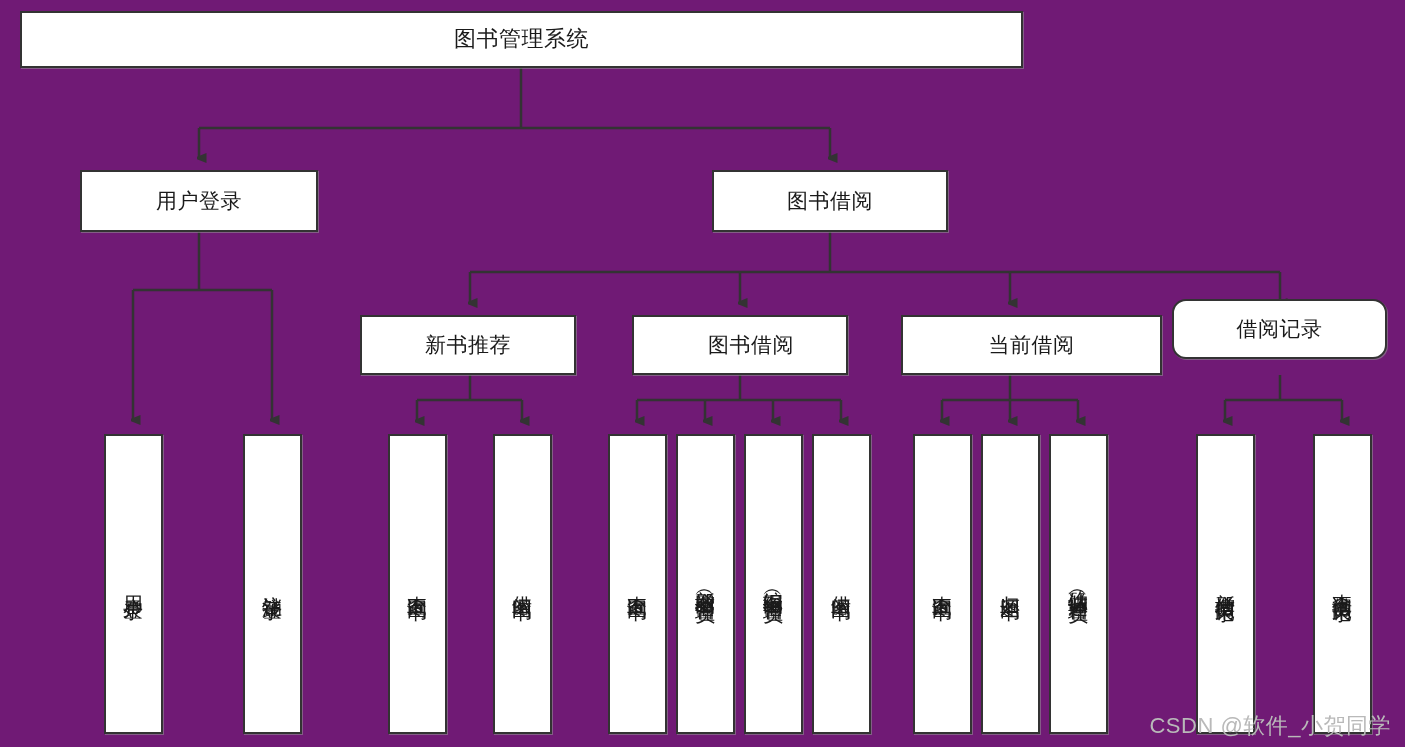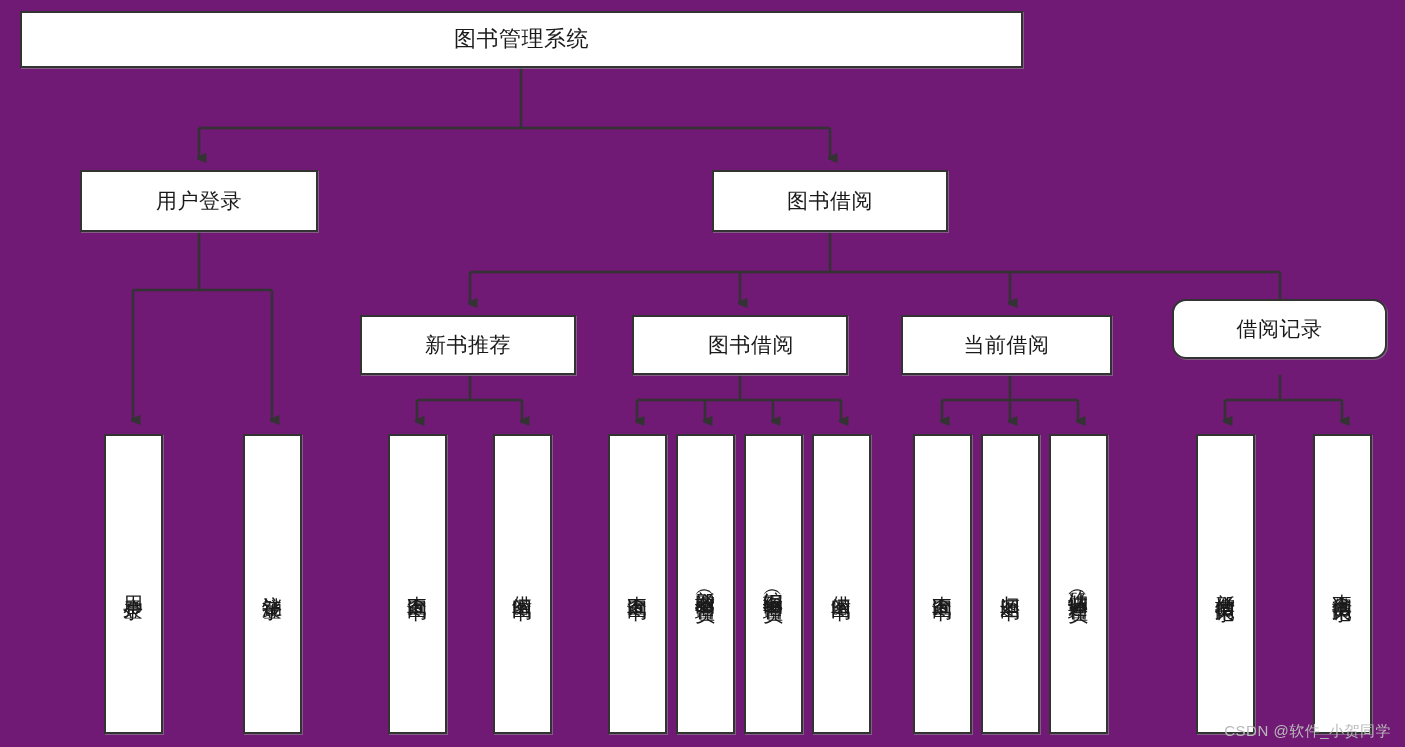--- a/index.html
+++ b/index.html
@@ -59,21 +59,21 @@
     text-orientation: upright;
     font-size: 20px;
     line-height: 1.2;
     letter-spacing: 2px;
     white-space: nowrap;
   }
   .watermark {
     position: absolute;
     right: 14px;
     bottom: 6px;
-    font-size: 15px;
+    font-size: 22px;
     color: #b9b9b9;
     z-index: 5;
     white-space: nowrap;
     letter-spacing: 0.5px;
   }
 </style>
 </head>
 <body>
 
 <div id="canvas">
@@ -138,21 +138,21 @@
   <div class="node horiz" style="left:712px; top:170px; width:236px; height:62px;">
     <span class="lbl">图书借阅</span>
   </div>
 
   <div class="node horiz" style="left:360px; top:315px; width:216px; height:60px;">
     <span class="lbl">新书推荐</span>
   </div>
   <div class="node horiz" style="left:632px; top:315px; width:216px; height:60px;padding-left:22px;">
     <span class="lbl">图书借阅</span>
   </div>
-  <div class="node horiz" style="left:901px; top:315px; width:211px; height:60px;">
+  <div class="node horiz" style="left:901px; top:315px; width:261px; height:60px;">
     <span class="lbl">当前借阅</span>
   </div>
   <div class="node horiz" style="left:1172px; top:299px; width:215px; height:60px;border-radius:14px;">
     <span class="lbl">借阅记录</span>
   </div>
 
   <div class="node vert" style="left:104px; top:434px; width:59px; height:300px;">
     <span class="lbl">用户登录</span>
   </div>
   <div class="node vert" style="left:243px; top:434px; width:59px; height:300px;">

